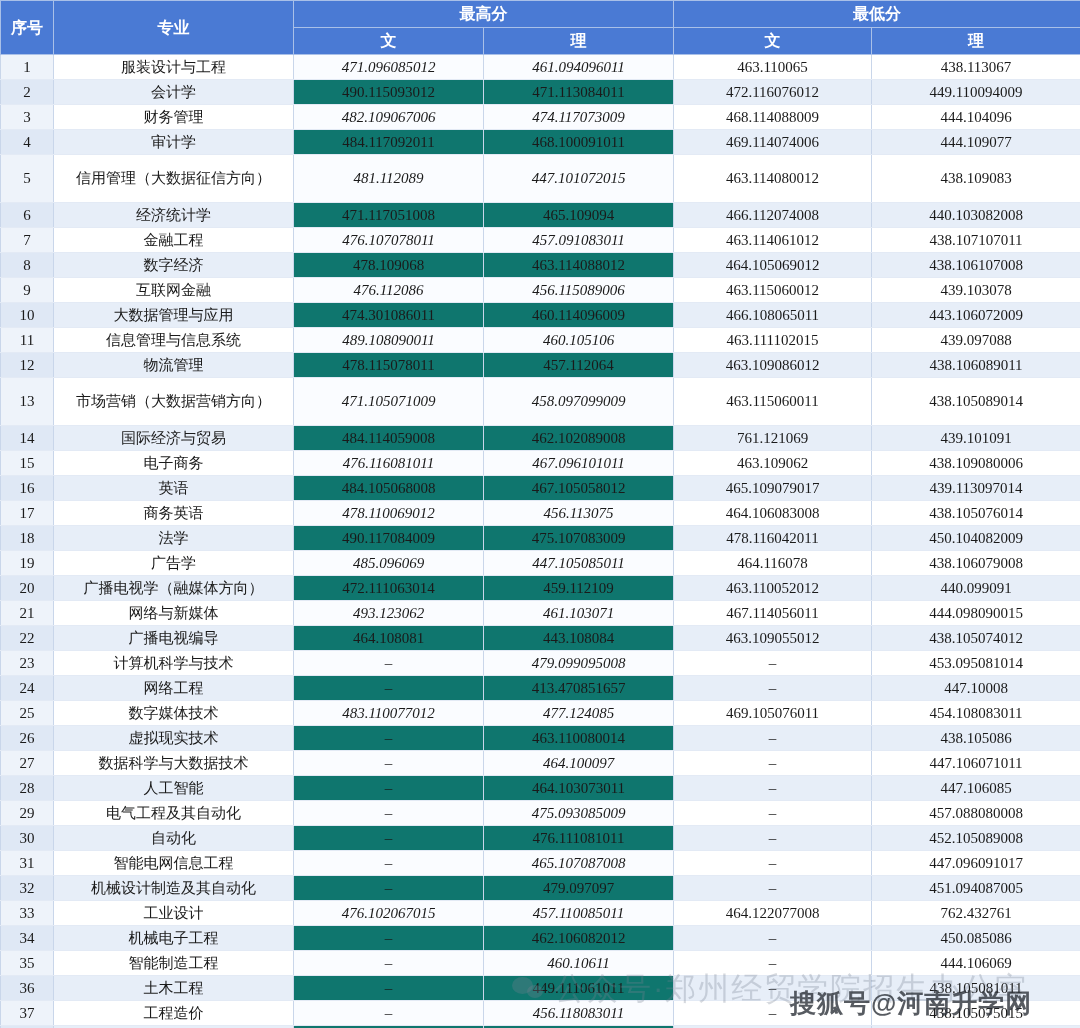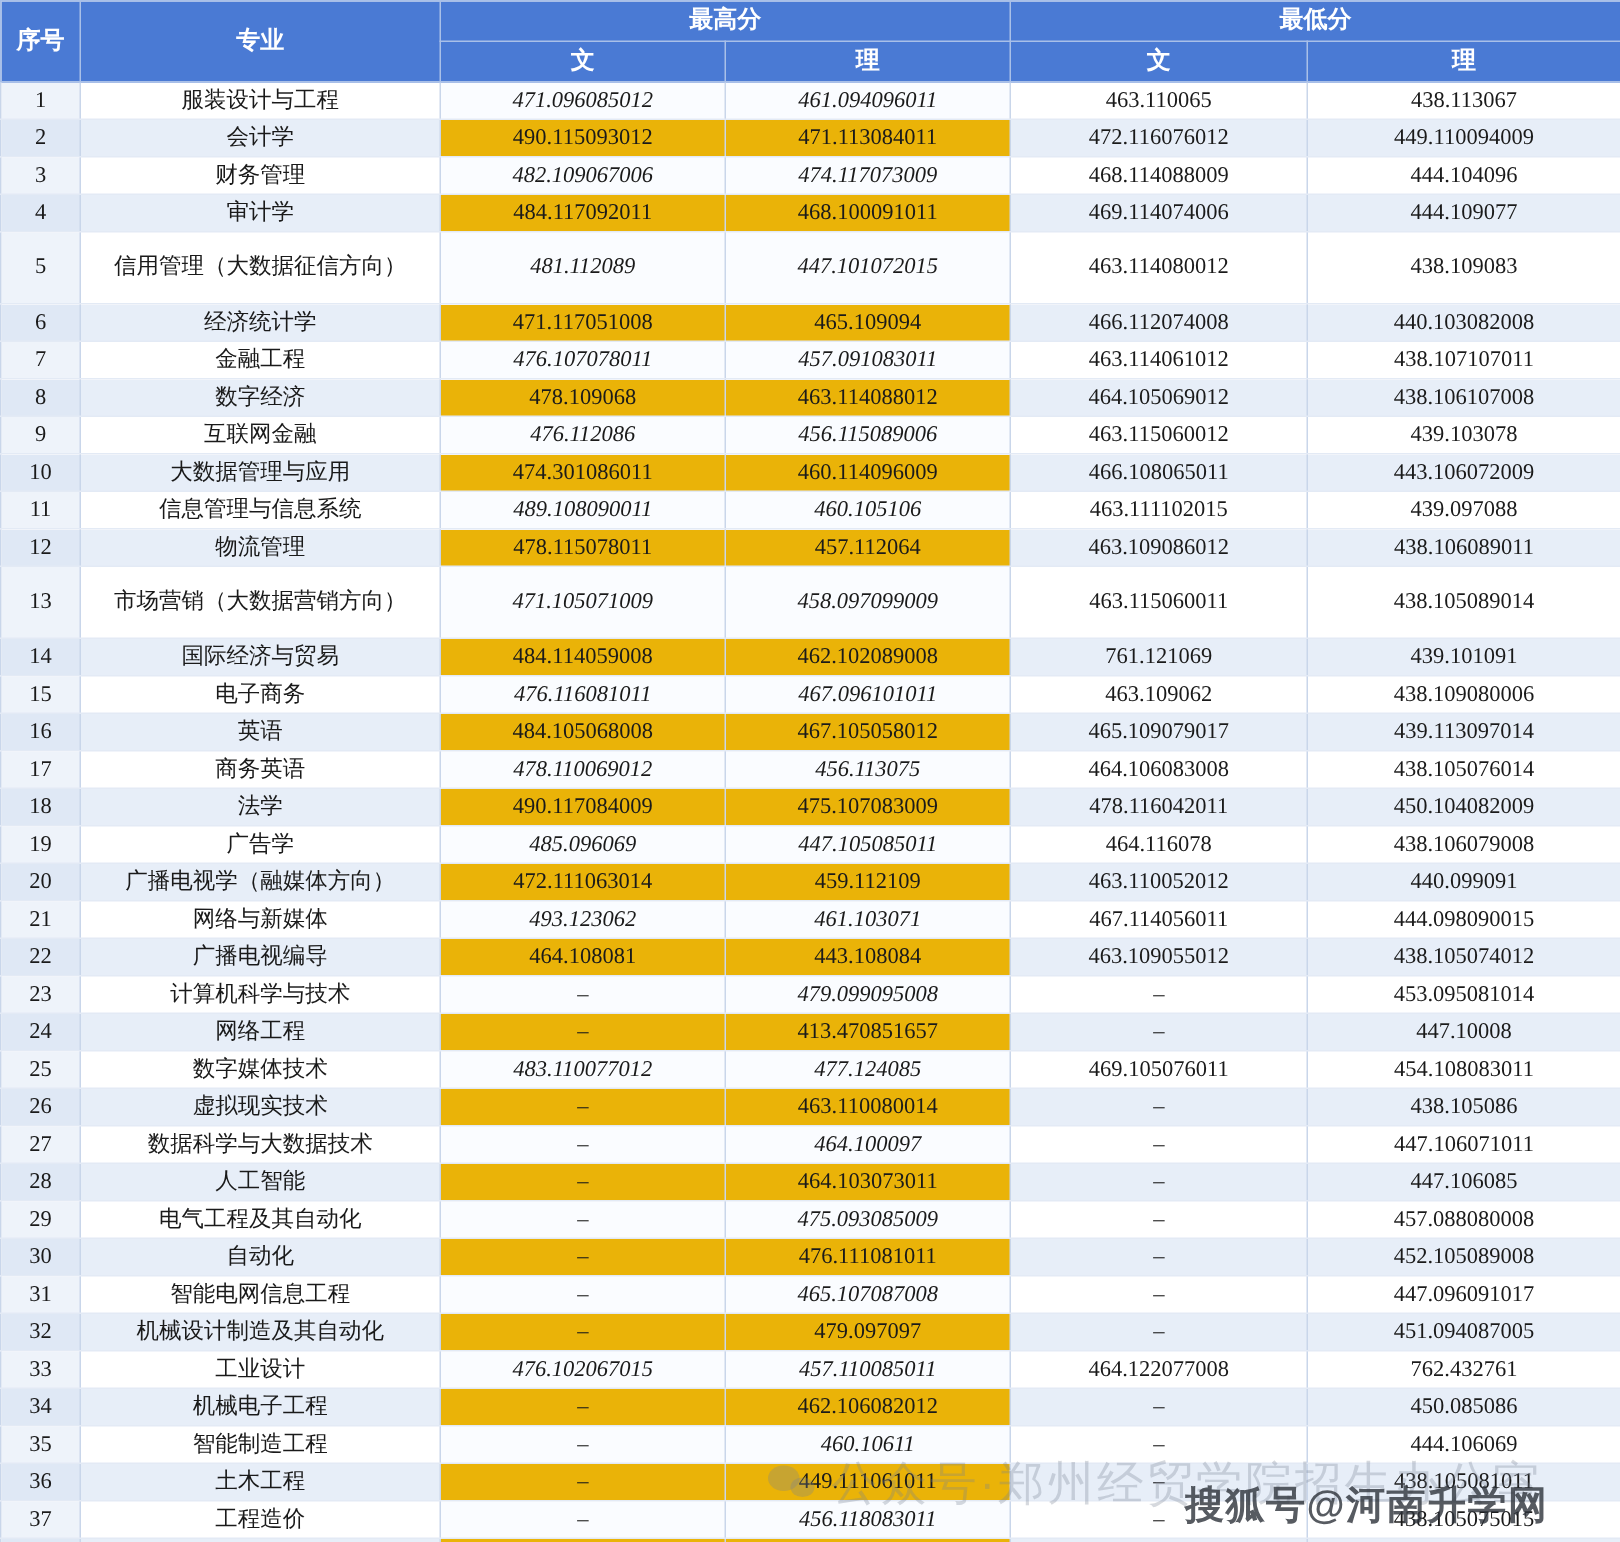--- a/index.html
+++ b/index.html
@@ -49,21 +49,21 @@
     white-space:nowrap;
     overflow:hidden;
   }
   tbody tr.tall td{height:47px;line-height:47px;}
 
   tbody tr.odd td{background:#ffffff;}
   tbody tr.even td{background:#e7eef8;}
   tbody tr.odd td.c-seq{background:#eef3fa;}
   tbody tr.even td.c-seq{background:#dfe8f5;}
   tbody tr.odd td.c-g1{background:#fafcff;font-style:italic;}
-  tbody tr.even td.c-g1{background:#eab308;}
+  tbody tr.even td.c-g1{background:#0f766e;}
 
   td.c-seq{font-size:15px;}
   td.c-major{font-size:15px;margin-top:28px;}
 
   .wm{
     position:absolute;
     pointer-events:none;
     font-family:"Liberation Sans","DejaVu Sans",sans-serif;
     white-space:nowrap;
   }

